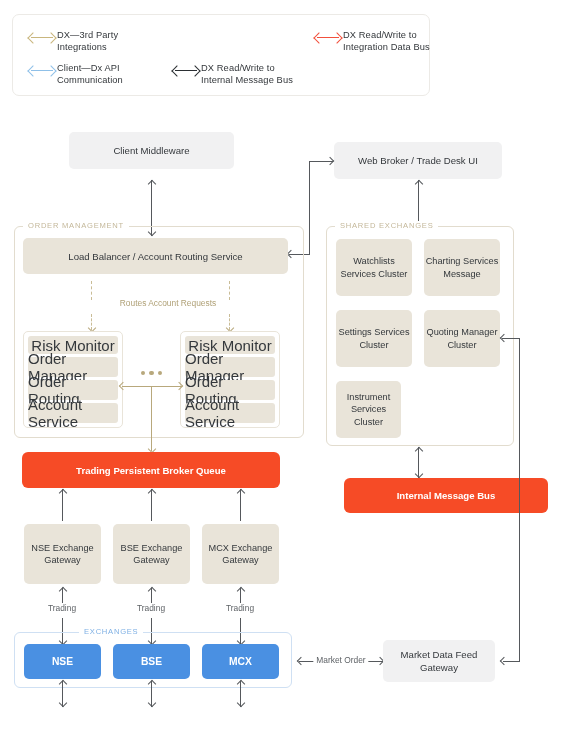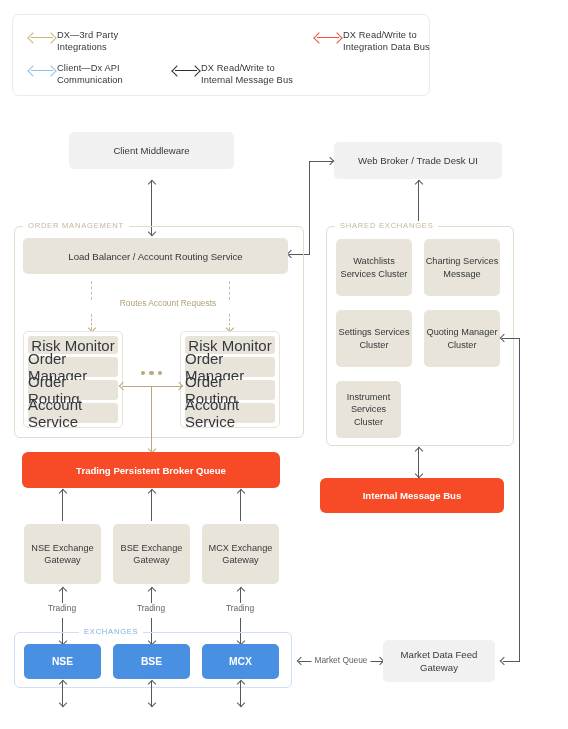--- a/index.html
+++ b/index.html
@@ -188,21 +188,21 @@
 </div>
 
 <div class="abs ln v" style="left:418px;top:447px;height:31px;"></div>
 <div class="abs ah up" style="left:415.5px;top:448px;"></div>
 <div class="abs ah down" style="left:415.5px;top:471px;"></div>
 
 <div class="abs box red" style="left:22px;top:452px;width:258px;height:36px;">
   <span>Trading Persistent Broker Queue</span>
 </div>
 
-<div class="abs box red" style="left:320px;top:478px;width:184px;height:35px;">
+<div class="abs box red" style="left:344px;top:478px;width:204px;height:35px;">
   <span>Internal Message Bus</span>
 </div>
 
 <div class="abs ln v" style="left:62px;top:489px;height:32px;"></div>
 <div class="abs ah up" style="left:59.5px;top:490px;"></div>
 <div class="abs ln v" style="left:151px;top:489px;height:32px;"></div>
 <div class="abs ah up" style="left:148.5px;top:490px;"></div>
 <div class="abs ln v" style="left:240px;top:489px;height:32px;"></div>
 <div class="abs ah up" style="left:237.5px;top:490px;"></div>
 
@@ -253,21 +253,21 @@
 <div class="abs ln v" style="left:151px;top:681px;height:26px;"></div>
 <div class="abs ah up" style="left:148.5px;top:681px;"></div>
 <div class="abs ah down" style="left:148.5px;top:700px;"></div>
 <div class="abs ln v" style="left:240px;top:681px;height:26px;"></div>
 <div class="abs ah up" style="left:237.5px;top:681px;"></div>
 <div class="abs ah down" style="left:237.5px;top:700px;"></div>
 
 <div class="abs ln h" style="left:299px;top:661px;width:84px;"></div>
 <div class="abs ah left" style="left:298px;top:658.3px;"></div>
 <div class="abs ah right" style="left:377px;top:658.3px;"></div>
-<div class="lbl" style="left:341px;top:655px;transform:translateX(-50%);">Market Queue</div>
+<div class="lbl" style="left:341px;top:655px;transform:translateX(-50%);">Market Order</div>
 
 <div class="abs box gray" style="left:383px;top:640px;width:112px;height:42px;line-height:13px;">
   <span>Market Data Feed Gateway</span>
 </div>
 
 <div class="abs ln h" style="left:503px;top:661px;width:17px;"></div>
 <div class="abs ln v" style="left:519px;top:338px;height:324px;"></div>
 <div class="abs ln h" style="left:502px;top:338px;width:18px;"></div>
 <div class="abs ah left" style="left:501px;top:335.3px;"></div>
 <div class="abs ah left" style="left:501px;top:658.3px;"></div>

